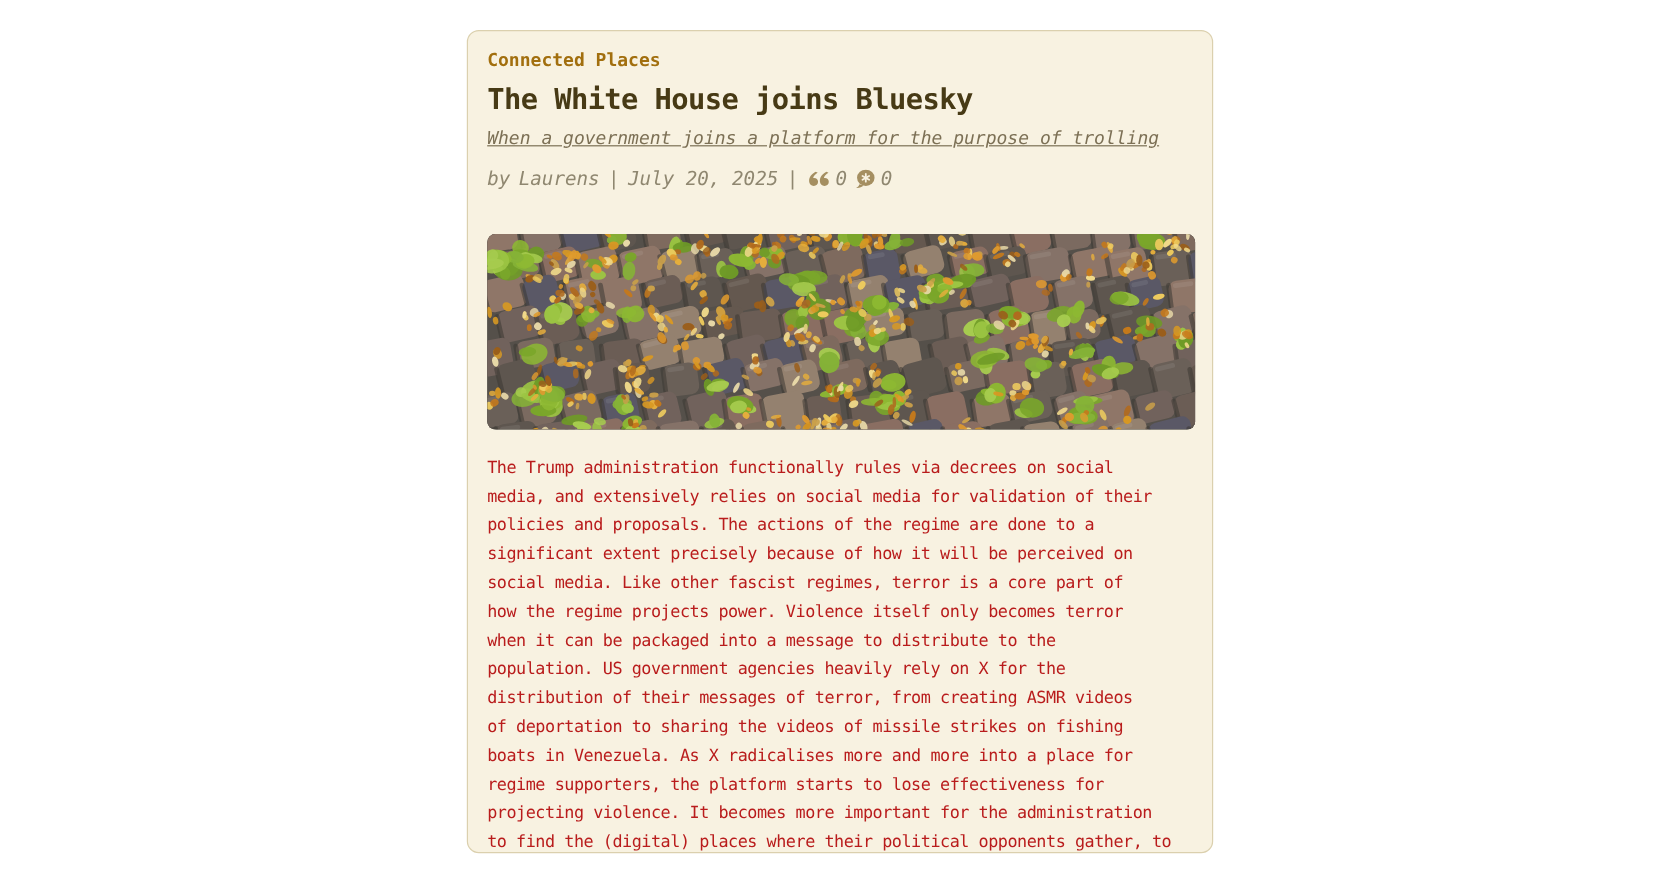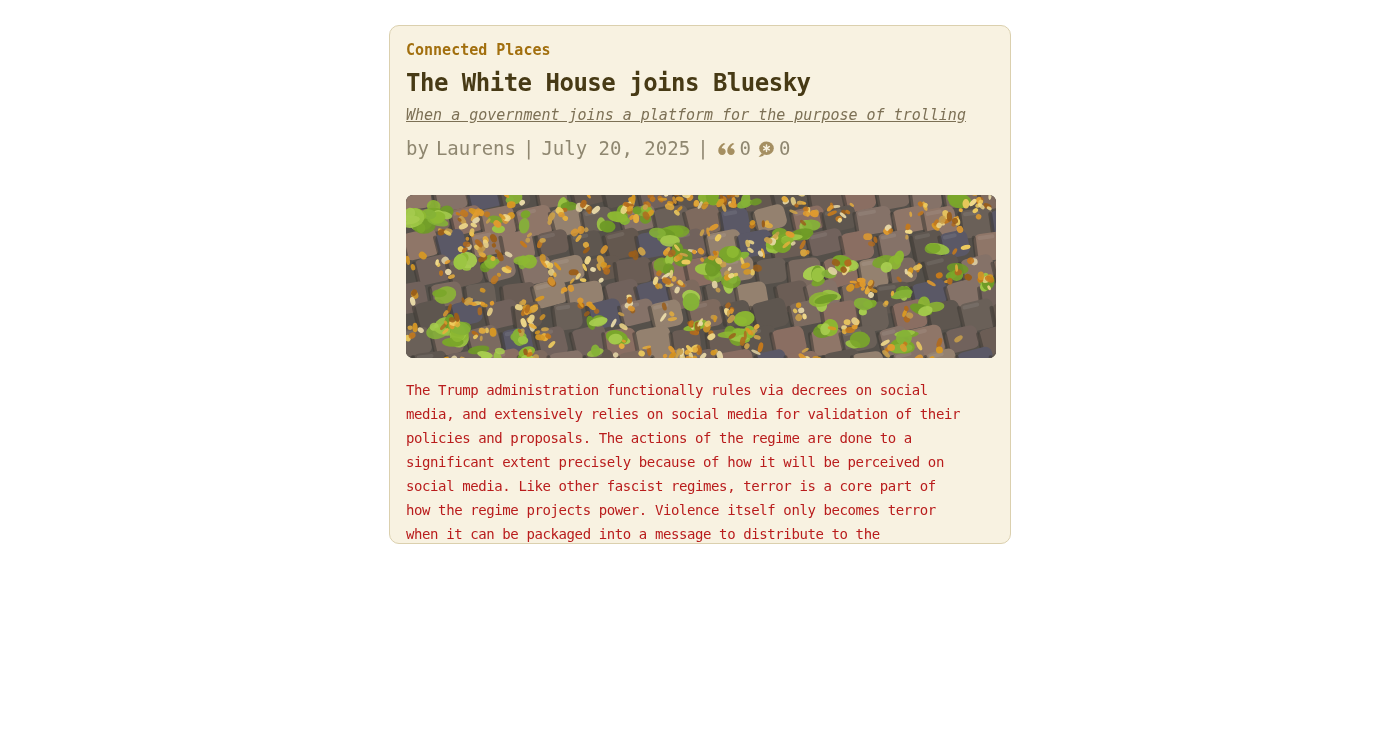--- a/index.html
+++ b/index.html
@@ -3,21 +3,21 @@
 <meta charset="utf-8">
 <style>
   html,body{margin:0;padding:0;}
   body{
     width:1400px;height:733px;background:#ffffff;
     font-family:"DejaVu Sans Mono",monospace;
     overflow:hidden;
   }
   .card{
     box-sizing:border-box;
-    width:622px;height:519px;
+    width:622px;height:686px;
     margin:25px auto 0 auto;
     background:#f8f2e1;
     border:1px solid #dbd0ae;
     border-radius:10px;
     padding:16px;
     overflow:hidden;
   }
   .site-title{
     display:block;
     font-size:15px;line-height:16px;font-weight:bold;
@@ -28,23 +28,23 @@
     font-size:24px;line-height:30px;letter-spacing:-0.5px;
     font-weight:bold;color:#473a15;cursor:pointer;
   }
   .post-subtitle{
     margin:8px 0 0 0;
     font-size:15px;line-height:18px;
     font-style:italic;color:#7c7055;text-decoration:underline;
   }
   .byline{
     margin-top:16px;
-    font-size:19px;line-height:17px;
+    font-size:16px;line-height:17px;
     color:#8f8770;
-    display:flex;align-items:center;gap:7px;
+    display:flex;align-items:center;gap:7px;font-style:italic;
   }
   .byline a{color:#8f8770;text-decoration:none;cursor:pointer;}
   .stat{display:inline-flex;align-items:center;gap:4px;cursor:pointer;}
   .stat svg{display:block;}
   .photo{
     margin:38px 0 0 0;padding:0;
     width:590px;height:163px;
     border-radius:7px;overflow:hidden;
     background:#55504a;
   }

